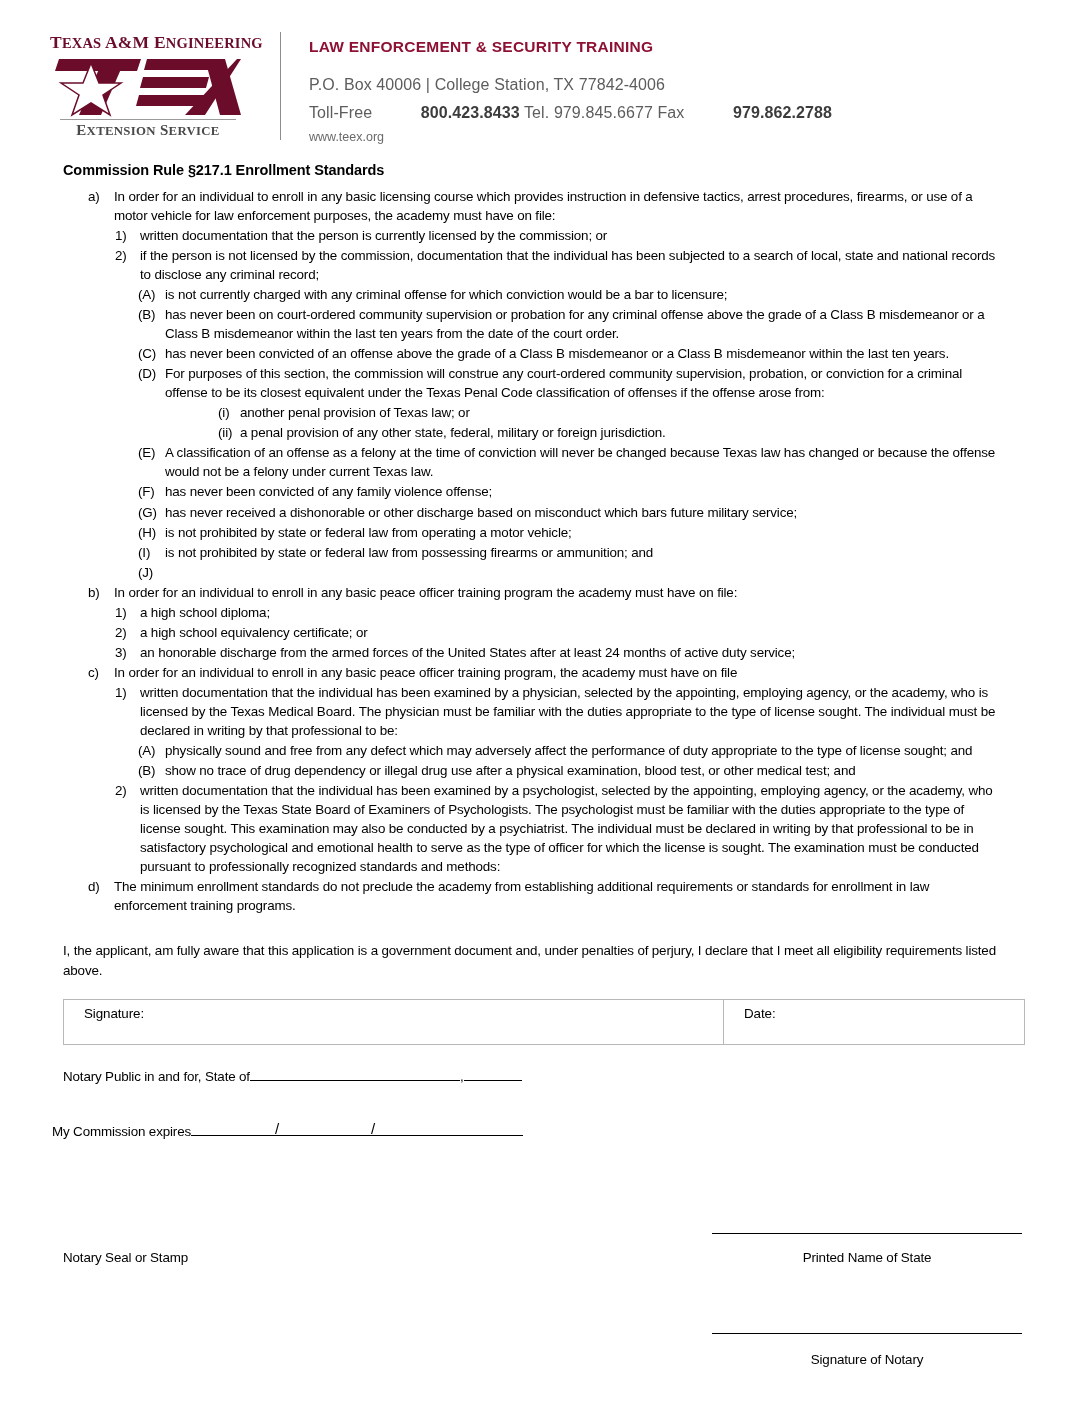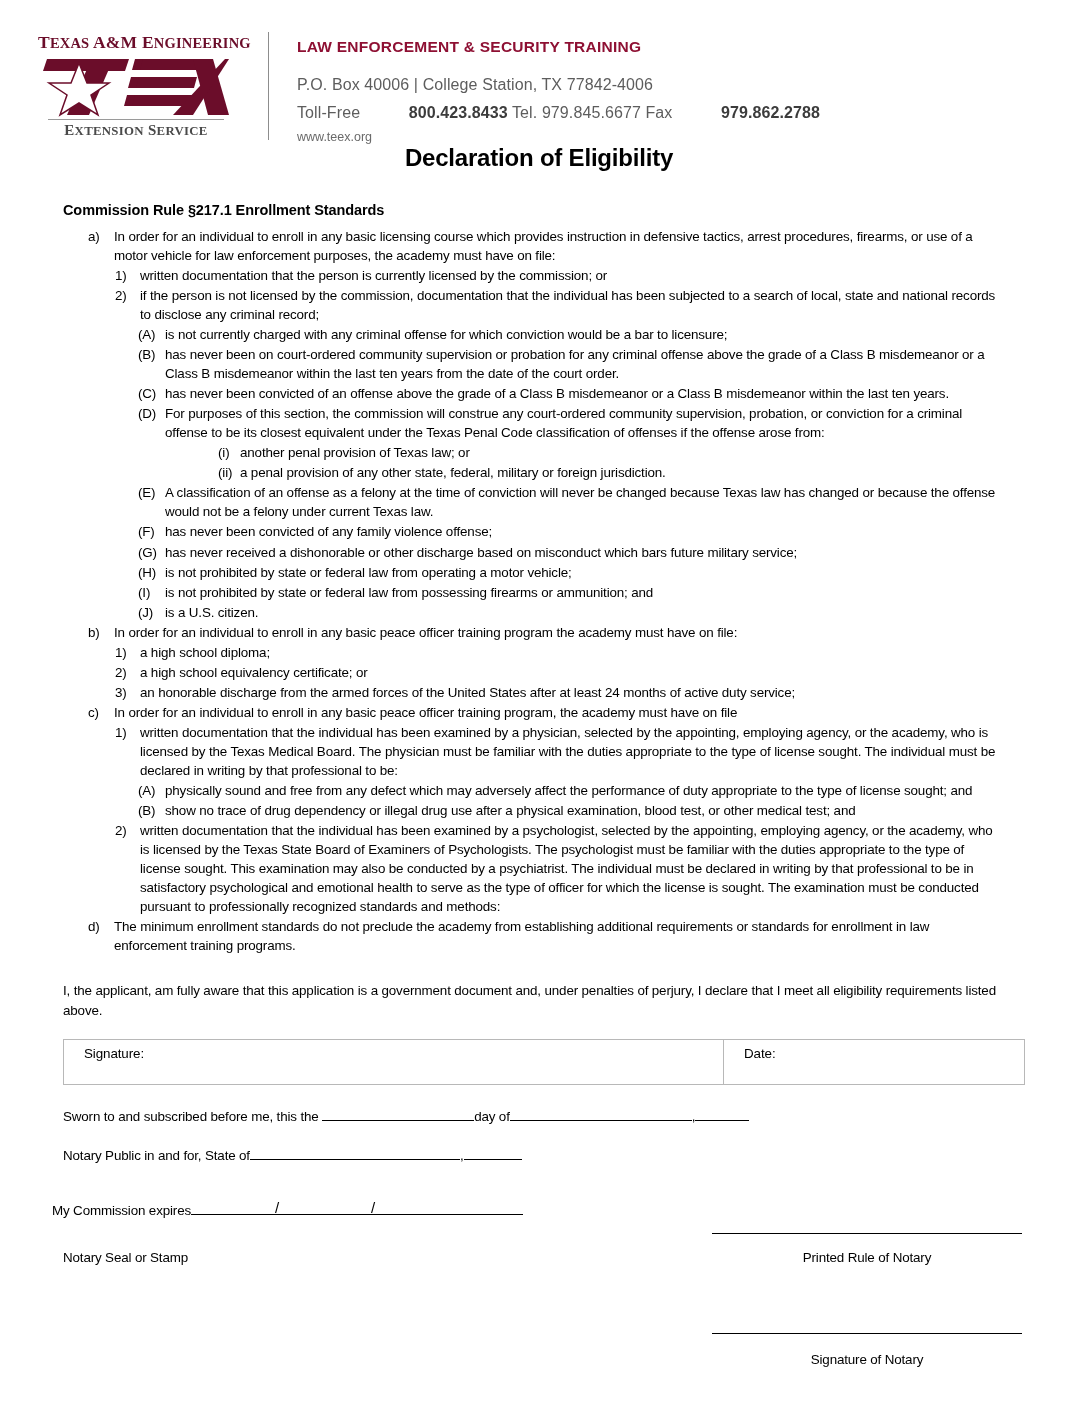--- a/index.html
+++ b/index.html
@@ -31,20 +31,21 @@
     align-items: flex-start;
     padding: 30px 0 0 38px;
     height: 132px;
     box-sizing: border-box;
   }
   .logo-block {
     width: 196px;
     flex: 0 0 196px;
     text-align: center;
     padding-top: 4px;
+    margin-left: 12px;
   }
   .logo-top-text {
     color: #6B0D2A;
     font-family: "Liberation Serif", serif;
     font-size: 17.5px;
     font-weight: bold;
     letter-spacing: 0.2px;
     white-space: nowrap;
     line-height: 1;
   }
@@ -286,21 +287,20 @@
     <div class="contact-block">
       <div class="contact-title">LAW ENFORCEMENT &amp; SECURITY TRAINING</div>
       <div class="contact-line">P.O. Box 40006 | College Station, TX  77842-4006</div>
       <div class="contact-line">
         <span>Toll-Free </span><b>800.423.8433</b><span>  Tel. </span><span>979.845.6677</span><span>  Fax </span><b>979.862.2788</b>
       </div>
       <div class="contact-url">www.teex.org</div>
     </div>
   </div>
 
-  <div class="doc-title">Declaration of Eligibility</div>
 
   <div class="content">
 
     <div class="rule-head">Commission Rule §217.1 Enrollment Standards</div>
 
     <div class="li lvl-a">
       <span class="mk">a)</span>
       <span class="tx">In order for an individual to enroll in any basic licensing course which provides instruction in defensive tactics, arrest procedures, firearms, or use of a motor vehicle for law enforcement purposes, the academy must have on file:</span>
     </div>
 
@@ -364,21 +364,20 @@
       <span class="tx">is not prohibited by state or federal law from operating a motor vehicle;</span>
     </div>
 
     <div class="li lvl-A">
       <span class="mk">(I)</span>
       <span class="tx">is not prohibited by state or federal law from possessing firearms or ammunition; and</span>
     </div>
 
     <div class="li lvl-A">
       <span class="mk">(J)</span>
-      <span class="tx">is a U.S. citizen.</span>
     </div>
 
     <div class="li lvl-a">
       <span class="mk">b)</span>
       <span class="tx">In order for an individual to enroll in any basic peace officer training program the academy must have on file:</span>
     </div>
 
     <div class="li lvl-1">
       <span class="mk">1)</span>
       <span class="tx">a high school diploma;</span>
@@ -432,34 +431,31 @@
     <div class="sig-cell sig-cell-left">
       <span>Signature:</span>
     </div>
     <div class="sig-cell sig-cell-right">
       <span>Date:</span>
     </div>
   </div>
 
   <div class="notary">
 
-    <div class="notary-row">
-      <span>Sworn to and subscribed before me, this the </span><span class="ul ul-w1"></span><span>day of</span><span class="ul ul-w2"></span><span>,</span><span class="ul ul-w3"></span>
-    </div>
 
     <div class="notary-row">
       <span>Notary Public in and for, State of</span><span class="ul ul-w4"></span><span>,</span><span class="ul ul-w5"></span>
     </div>
 
   </div>
 
   <div class="commission-row">
     <span>My Commission expires</span><span class="dateline"><span class="dl-base"></span><span class="slash slash-1">/</span><span class="slash slash-2">/</span></span>
   </div>
 
   <div class="printed-name-line"></div>
   <div class="lbl-seal">Notary Seal or Stamp</div>
-  <div class="lbl-printed">Printed Rule of Notary</div>
+  <div class="lbl-printed">Printed Name of State</div>
 
   <div class="sig-notary-line"></div>
   <div class="lbl-signotary">Signature of Notary</div>
 
 </div>
 
 </body></html>

